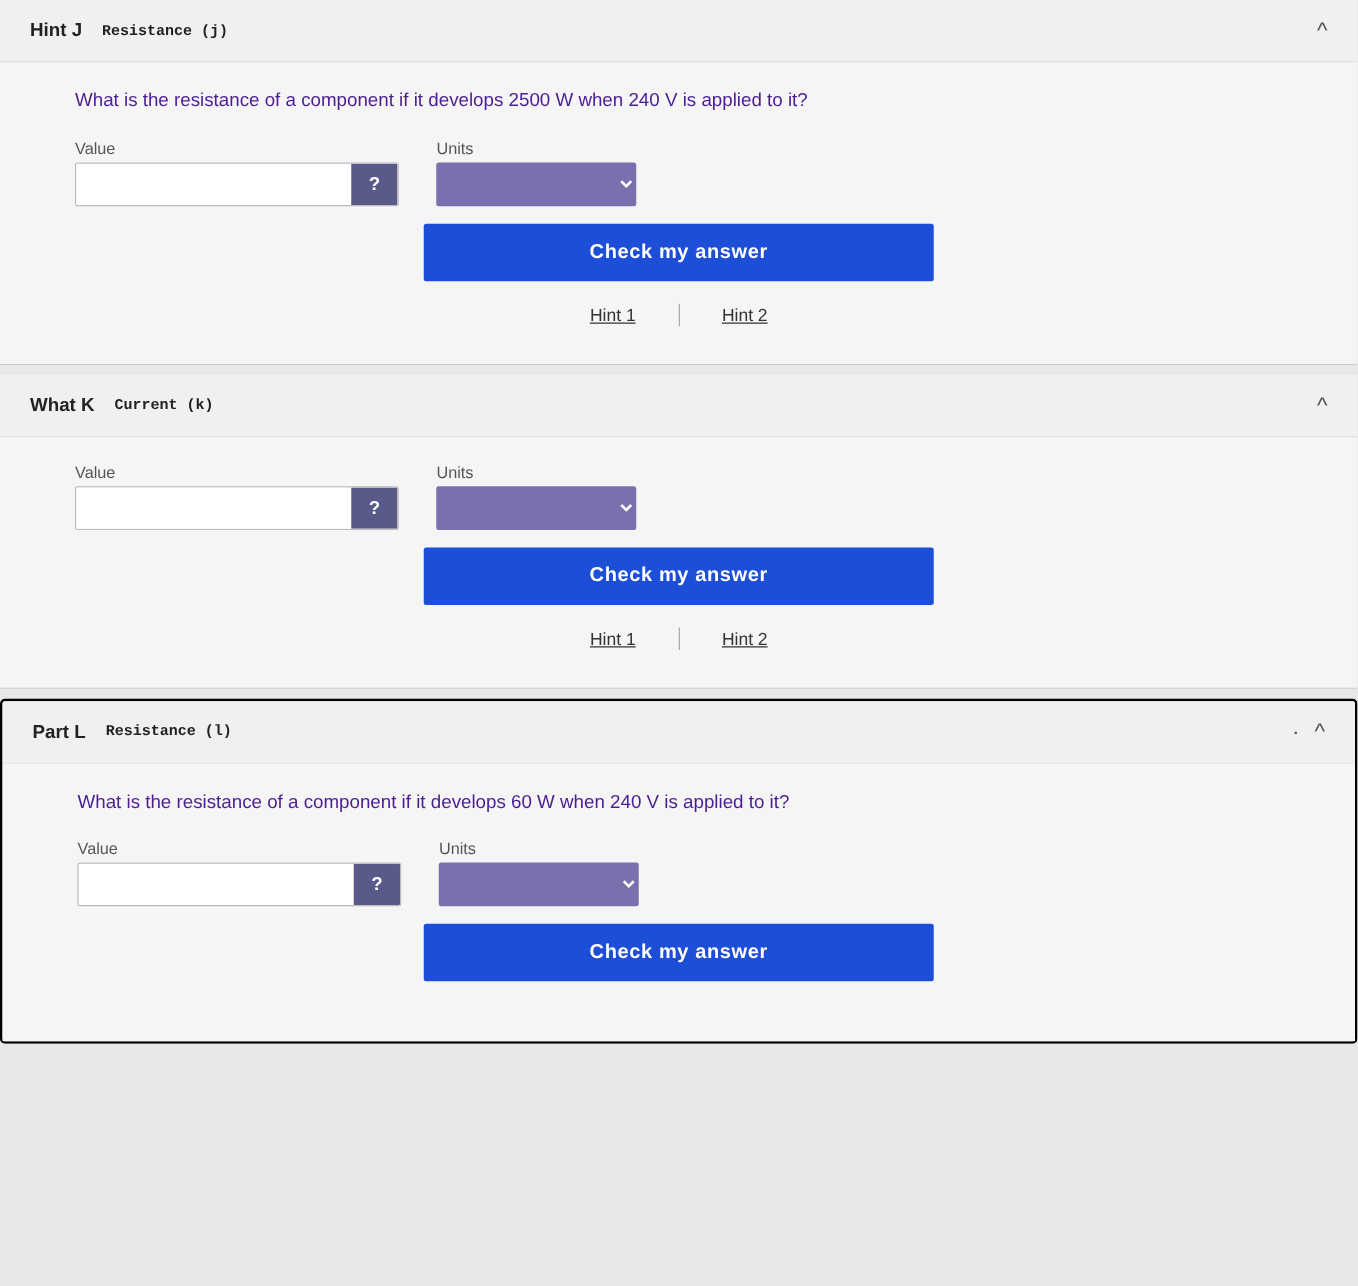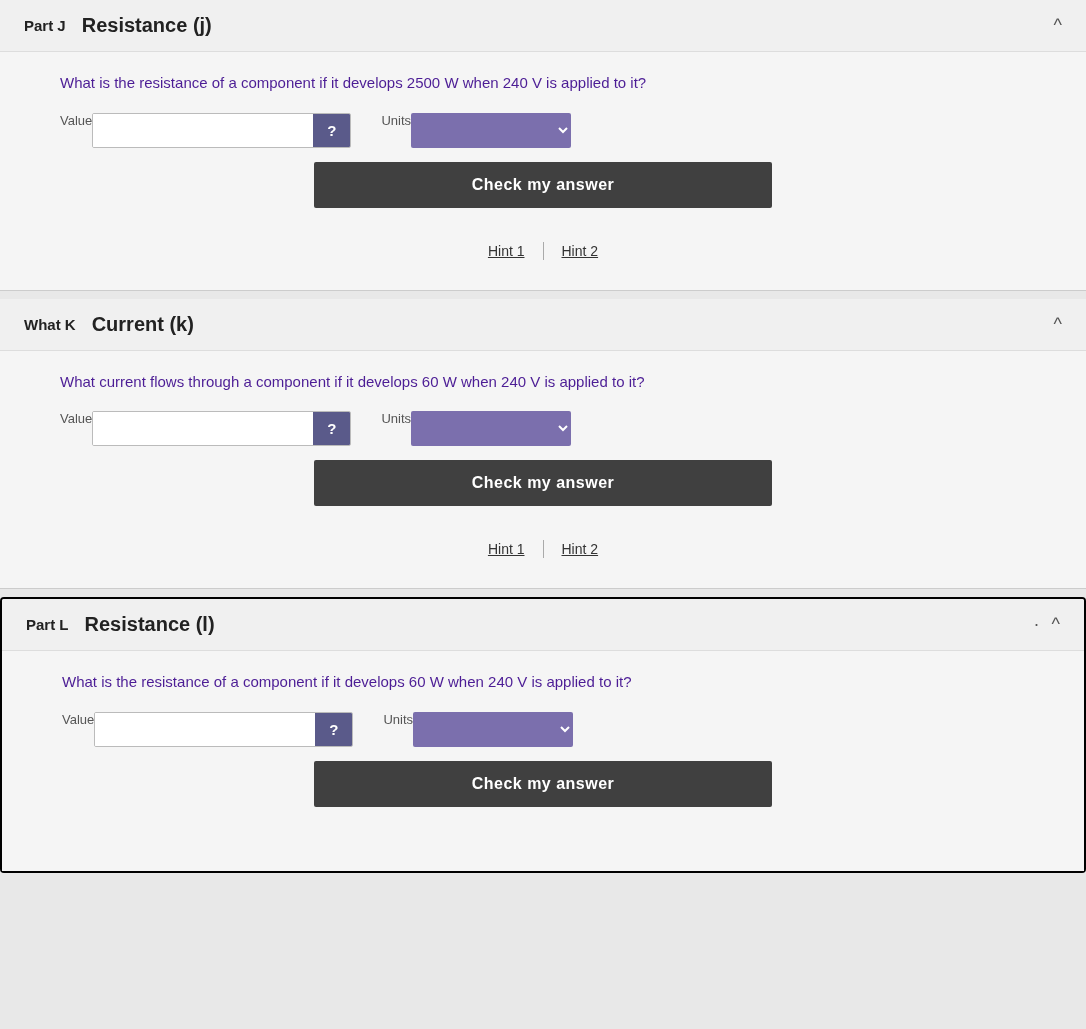--- a/index.html
+++ b/index.html
@@ -36,22 +36,23 @@
       align-items: center;
       gap: 16px;
     }
     .part-label {
       font-weight: bold;
       font-size: 15px;
       color: #222;
     }
     .part-title {
       font-weight: bold;
-      font-size: 20px;
+      font-size: 12px;
       color: #222;
+      font-family: Liberation Mono, monospace;
     }
     .chevron-icon {
       font-size: 18px;
       color: #555;
     }
     .part-body {
       padding: 20px 60px 30px 60px;
       background: #f5f5f5;
     }
     .question-text {
@@ -61,20 +62,21 @@
       line-height: 1.5;
     }
     .input-row {
       display: flex;
       align-items: center;
       gap: 0;
       margin-bottom: 14px;
     }
     .input-group {
       display: flex;
+      flex-direction: column;
       margin-right: 30px;
     }
     .input-group-label {
       font-size: 13px;
       color: #555;
       margin-bottom: 4px;
     }
     .value-input-wrapper {
       display: flex;
       align-items: stretch;
@@ -113,38 +115,38 @@
       border: none;
       outline: none;
       padding: 8px 18px;
       font-size: 15px;
       cursor: pointer;
       min-width: 160px;
       border-radius: 2px;
     }
     .check-btn {
       display: block;
-      background: #404040;
+      background: #1d4ed8;
       color: #fff;
       border: none;
       padding: 14px 0;
       font-size: 16px;
       font-weight: bold;
       cursor: pointer;
-      width: 458px;
-      margin: 0 auto 34px auto;
+      width: 408px;
+      margin: 0 auto 18px auto;
       border-radius: 2px;
       text-align: center;
       letter-spacing: 0.5px;
     }
     .hints-row {
       display: flex;
       align-items: center;
       justify-content: center;
-      gap: 0;
+      gap: 16px;
     }
     .hint-link {
       color: #333;
       text-decoration: underline;
       font-size: 14px;
       cursor: pointer;
       background: none;
       border: none;
       padding: 0 18px;
     }
@@ -167,21 +169,21 @@
     }
   </style>
 </head>
 <body>
 
 <div class="page-wrapper">
 
   <div class="part-section">
     <div class="part-header">
       <div class="part-header-left">
-        <span class="part-label">Part J</span>
+        <span class="part-label">Hint J</span>
         <span class="part-title">Resistance (j)</span>
       </div>
       <span class="chevron-icon">^</span>
     </div>
     <div class="part-body part-body-relative" style="position:relative;">
       <p class="question-text">What is the resistance of a component if it develops 2500 W when 240 V is applied to it?</p>
       <div class="input-row">
         <div class="input-group">
           <span class="input-group-label">Value</span>
           <div class="value-input-wrapper">
@@ -212,21 +214,20 @@
 
   <div class="part-section" style="margin-top:8px;">
     <div class="part-header">
       <div class="part-header-left">
         <span class="part-label">What K</span>
         <span class="part-title">Current (k)</span>
       </div>
       <span class="chevron-icon">^</span>
     </div>
     <div class="part-body part-body-relative" style="position:relative;">
-      <p class="question-text">What current flows through a component if it develops 60 W when 240 V is applied to it?</p>
       <div class="input-row">
         <div class="input-group">
           <span class="input-group-label">Value</span>
           <div class="value-input-wrapper">
             <input class="value-input" type="text" value="" style="">
             <button class="question-mark-btn">?</button>
           </div>
         </div>
         <div class="input-group">
           <span class="input-group-label">Units</span>

